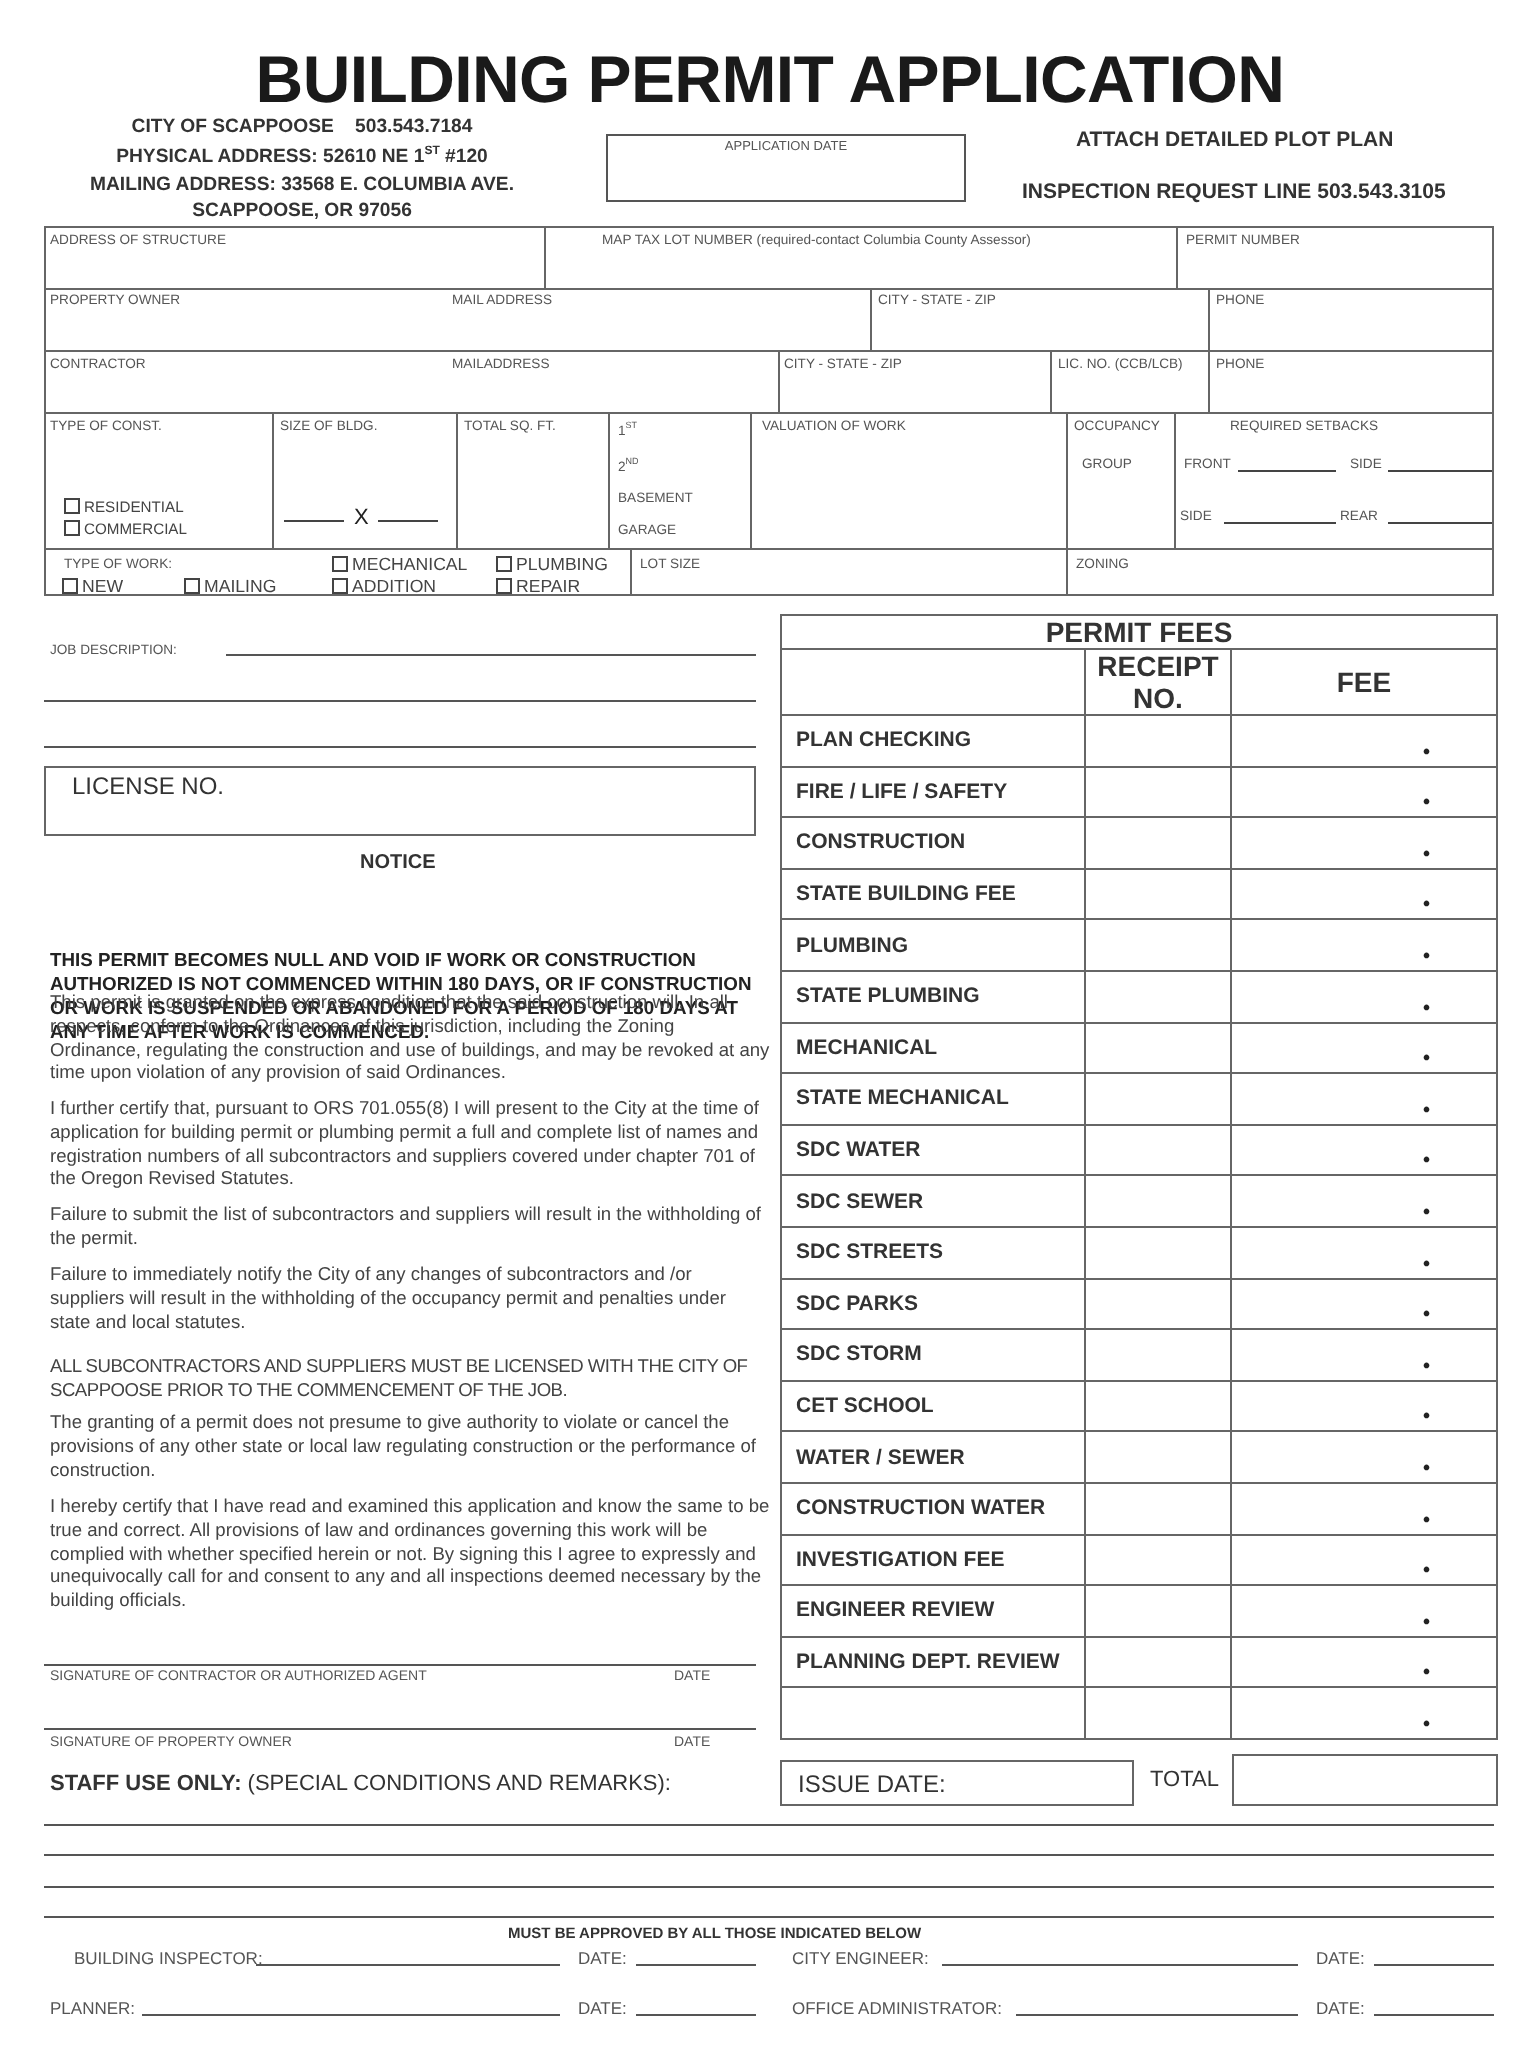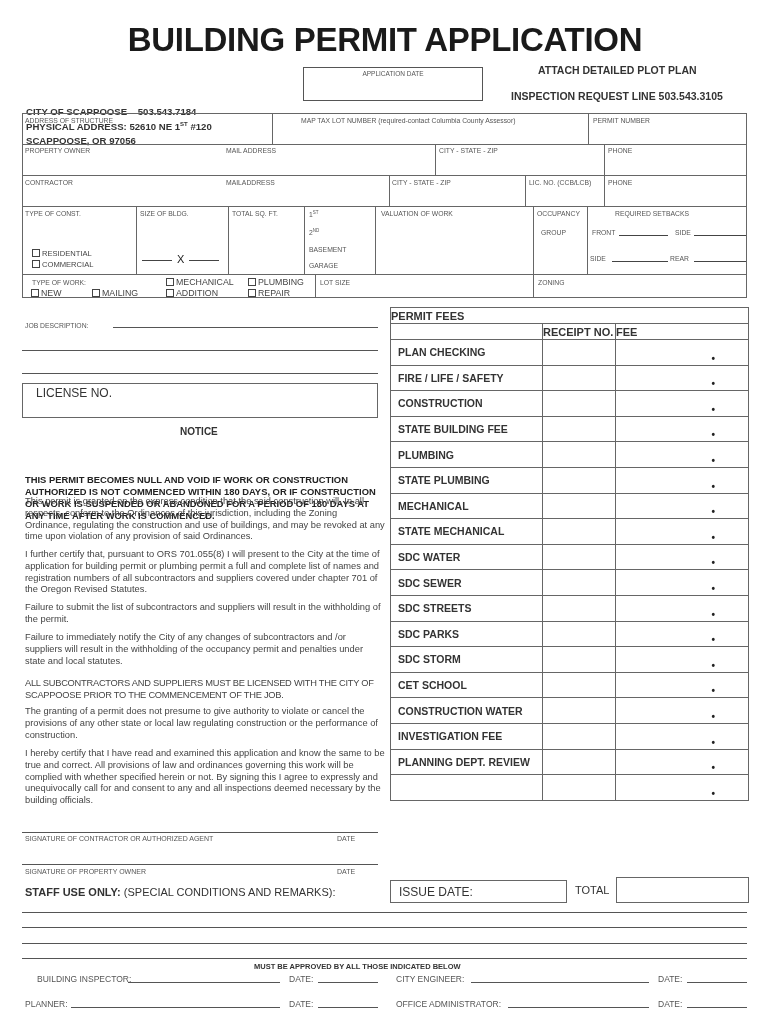--- a/index.html
+++ b/index.html
@@ -1,48 +1,49 @@
 <!DOCTYPE html>
 <html><head>
 <meta charset="utf-8">
 <style>
   * { box-sizing: border-box; margin: 0; padding: 0; }
   html, body { width: 770px; height: 1024px; background: #fff; overflow: hidden; }
   body { position: relative; font-family: "Liberation Sans", sans-serif; color: #222; }
   .abs { position: absolute; }
   .title { left: 0; width: 770px; top: 20px; text-align: center; font-weight: bold; font-size: 33px; letter-spacing: -0.3px; color: #1a1a1a; line-height: 40px; }
-  .addr { left: 26px; width: 250px; top: 57px; text-align: left; font-weight: bold; font-size: 9.6px; line-height: 13.2px; color: #333; margin-top: 48px; }
+  .addr { left: 26px; width: 250px; top: 57px; text-align: center; font-weight: bold; font-size: 9.6px; line-height: 13.2px; color: #333; }
   .addr sup { font-size: 6px; }
   .appdate { left: 303px; top: 67px; width: 180px; height: 34px; border: 1px solid #555; }
   .appdate span { display: block; text-align: center; font-size: 6.5px; color: #555; margin-top: 2px; }
   .hdr-right { font-weight: bold; font-size: 10.5px; color: #333; }
   .lbl { font-size: 6.8px; color: #555; text-transform: uppercase; white-space: nowrap; }
   .box { border: 1px solid #666; }
   .vline { position: absolute; width: 1px; background: #666; }
   .hline { position: absolute; height: 1px; background: #666; }
   .cb { display: inline-block; width: 8px; height: 8px; border: 1px solid #444; vertical-align: -1px; margin-right: 2px; }
   .cbl { font-size: 8.8px; color: #444; white-space: nowrap; }
   .notice-bold { font-weight: bold; font-size: 9.4px; line-height: 12px; color: #222; margin-top: 32px; }
   .para { font-size: 9.3px; line-height: 11.8px; color: #444; }
   .fee-table { left: 390px; top: 307px; width: 359px; border-collapse: collapse; position: absolute; }
   .fee-table td { border: 1px solid #666; height: 25.6px; font-weight: bold; font-size: 10.5px; color: #333; padding-left: 7px; vertical-align: middle; }
   .fee-table td.dotcell { position: relative; }
   .fee-table td.dotcell::after { content: "\2022"; position: absolute; right: 33px; bottom: 1px; font-size: 10px; color: #222; }
-  .fee-table tr.h td { height: 16px; text-align: left; padding: 0; font-size: 11px; margin-left: 19px; }
+  .fee-table tr.h td { height: 16px; text-align: center; padding: 0; font-size: 14px; margin-left: 19px; }
   .sigline { height: 1px; background: #555; position: absolute; }
   .small { font-size: 7px; color: #555; }
   .bot { font-size: 8.5px; color: #555; white-space: nowrap; }
 </style>
 </head>
 <body>
 
 <div class="abs title">BUILDING PERMIT APPLICATION</div>
 <div class="abs addr">
   <div style="white-space:pre">CITY OF SCAPPOOSE    503.543.7184</div>
   <div><span>PHYSICAL ADDRESS: 52610 NE 1</span><sup>ST</sup><span style="white-space:pre"> #120</span></div>
+  <div>MAILING ADDRESS: 33568 E. COLUMBIA AVE.</div>
   <div>SCAPPOOSE, OR 97056</div>
 </div>
 <div class="abs appdate">
   <span>APPLICATION DATE</span>
 </div>
 <div class="abs hdr-right" style="left:538px; top:64px;">ATTACH DETAILED PLOT PLAN</div>
 <div class="abs hdr-right" style="left:511px; top:90px;">INSPECTION REQUEST LINE 503.543.3105</div>
 
 <div class="abs box" style="left:22px; top:113px; width:725px; height:185px;"></div>
 <div class="hline" style="left:22px; top:144px; width:725px;"></div>
@@ -216,26 +217,36 @@
         <td>SDC STORM</td>
         <td></td>
         <td class="dotcell"></td>
       </tr>
       <tr>
         <td>CET SCHOOL</td>
         <td></td>
         <td class="dotcell"></td>
       </tr>
       <tr>
+        <td>WATER / SEWER</td>
+        <td></td>
+        <td class="dotcell"></td>
+      </tr>
+      <tr>
         <td>CONSTRUCTION WATER</td>
         <td></td>
         <td class="dotcell"></td>
       </tr>
       <tr>
         <td>INVESTIGATION FEE</td>
+        <td></td>
+        <td class="dotcell"></td>
+      </tr>
+      <tr>
+        <td>ENGINEER REVIEW</td>
         <td></td>
         <td class="dotcell"></td>
       </tr>
       <tr>
         <td>PLANNING DEPT. REVIEW</td>
         <td></td>
         <td class="dotcell"></td>
       </tr>
       <tr>
         <td></td>

